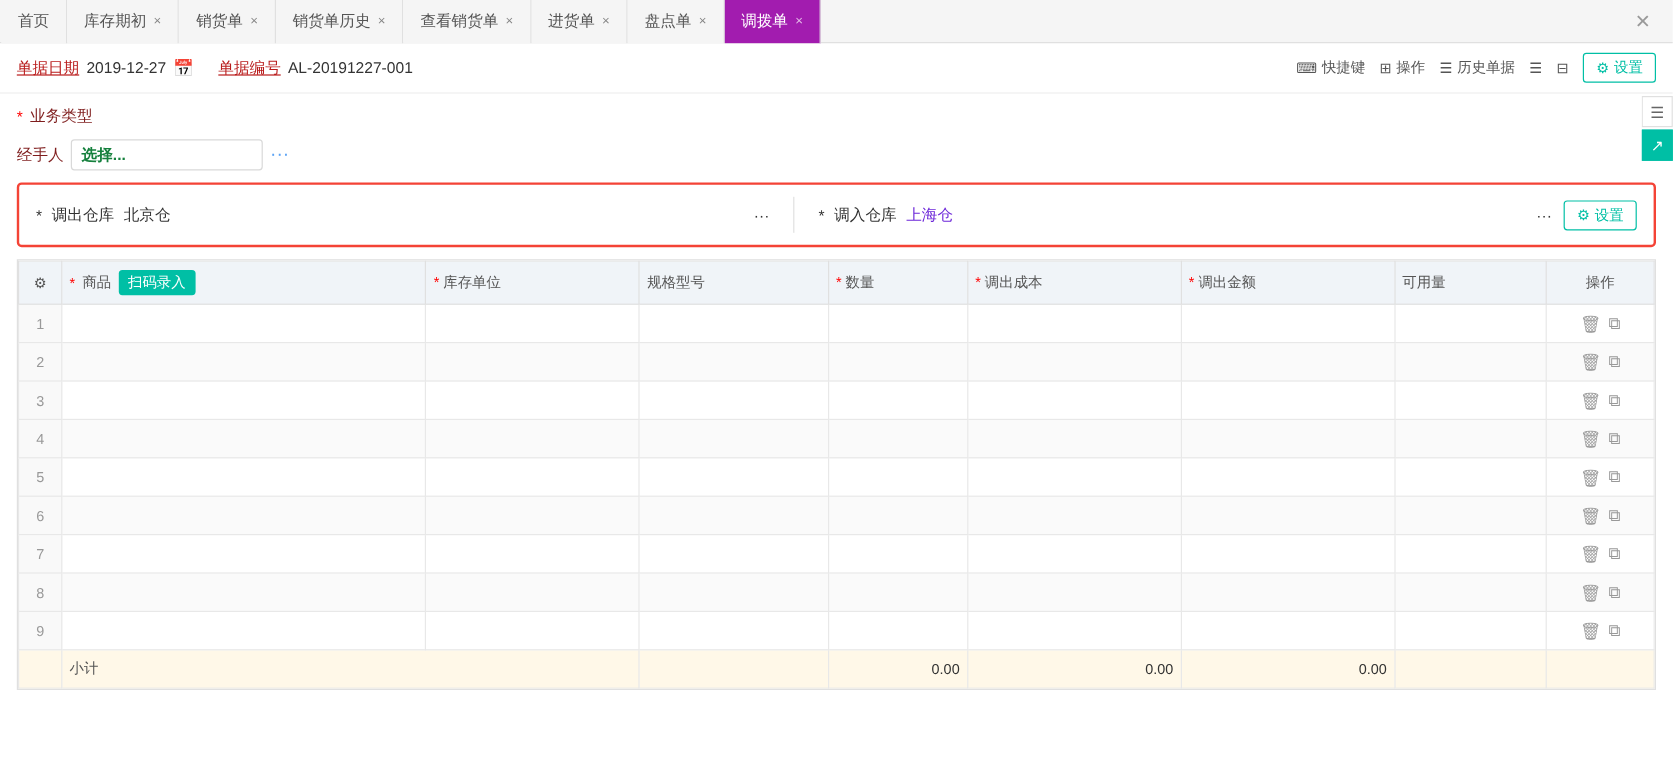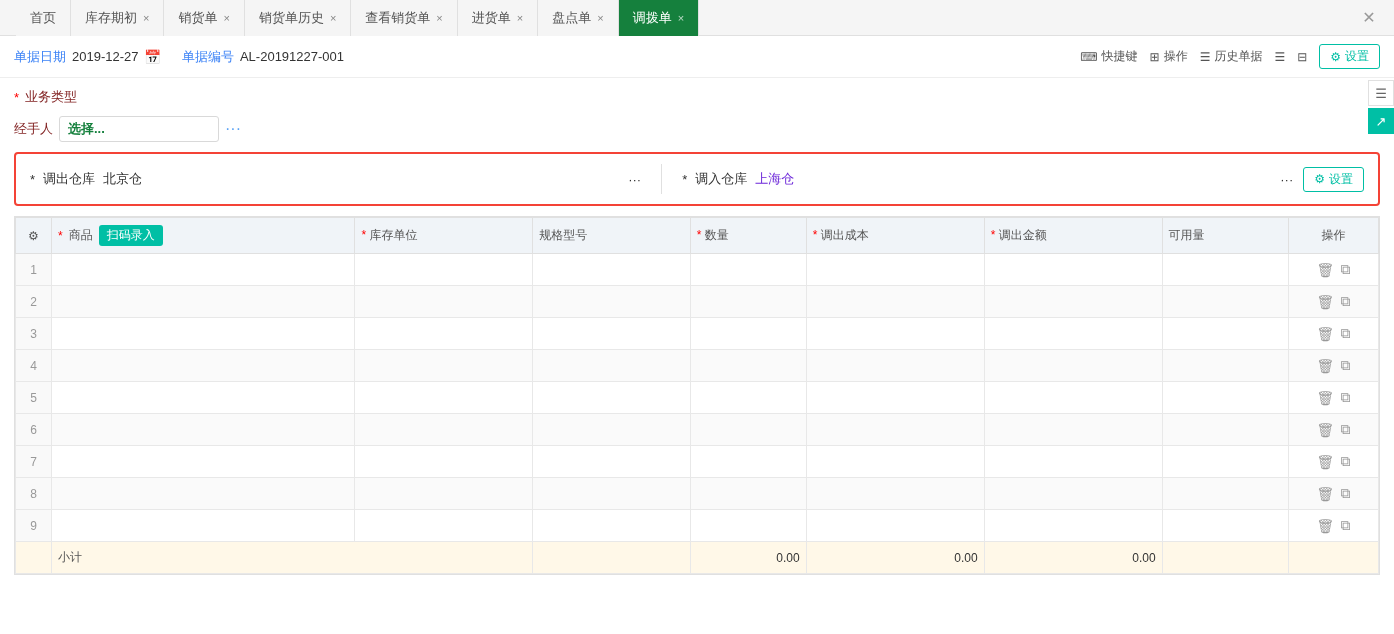--- a/index.html
+++ b/index.html
@@ -5,37 +5,37 @@
     * { box-sizing: border-box; margin: 0; padding: 0; }
     body { font-family: "Microsoft YaHei", "PingFang SC", sans-serif; font-size: 13px; color: #333; background: #fff; }
 
     
     .tab-bar {
       display: flex;
       align-items: center;
       border-bottom: 1px solid #e0e0e0;
       background: #f5f5f5;
       height: 36px;
-      padding-left: 16px;
+      padding-left: 1px;
     }
     .tab-item {
       display: flex;
       align-items: center;
       padding: 0 14px;
       height: 36px;
       cursor: pointer;
       font-size: 13px;
       color: #555;
       border-right: 1px solid #e0e0e0;
       white-space: nowrap;
       background: #f5f5f5;
       gap: 6px;
     }
     .tab-item.active {
-      background: #15803d;
+      background: #a21caf;
       color: #fff;
     }
     .tab-item .close-btn {
       font-size: 11px;
       color: inherit;
       opacity: 0.7;
       cursor: pointer;
     }
     .tab-item.active .close-btn { color: #fff; }
     .tab-bar-end {
@@ -61,21 +61,21 @@
       border-bottom: 1px solid #eee;
       gap: 20px;
     }
     .toolbar-item {
       display: flex;
       align-items: center;
       gap: 6px;
       font-size: 13px;
       color: #555;
     }
-    .toolbar-item label { color: #3b82f6; }
+    .toolbar-item label { color: #b91c1c; text-decoration: underline; }
     .toolbar-item .val { color: #333; font-weight: 500; }
     .toolbar-item .icon-btn {
       cursor: pointer;
       color: #999;
       font-size: 14px;
     }
     .toolbar-right {
       margin-left: auto;
       display: flex;
       align-items: center;

